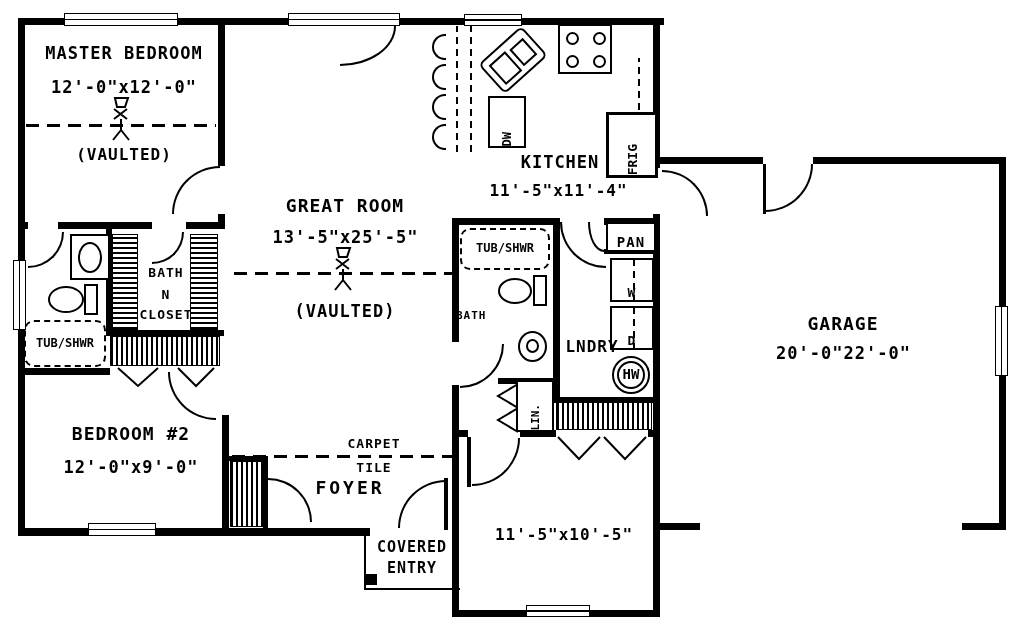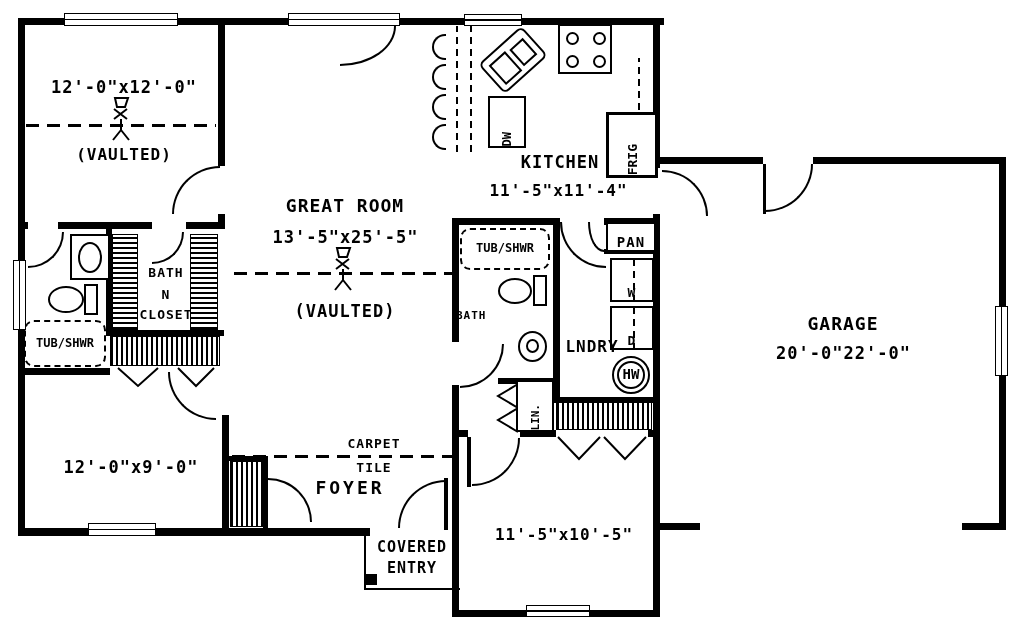--- a/index.html
+++ b/index.html
@@ -200,33 +200,35 @@
     <path d="M11 2 h13 l-3 9 h-8 z M10 13 l13 10 M23 13 l-13 10 M17 23 v11 M9 44 l8 -10 M25 44 l-8 -10" fill="none" stroke="#000" stroke-width="2"></path>
   </svg>
   <svg style="left:326px;top:246px" width="34" height="46" viewBox="0 0 34 46">
     <path d="M11 2 h13 l-3 9 h-8 z M10 13 l13 10 M23 13 l-13 10 M17 23 v11 M9 44 l8 -10 M25 44 l-8 -10" fill="none" stroke="#000" stroke-width="2"></path>
   </svg>
 
   <div class="thinwall" style="left:364px;top:535px;width:2px;height:55px"></div>
   <div class="thinwall" style="left:364px;top:588px;width:96px;height:2px"></div>
   <div class="wall" style="left:366px;top:574px;width:11px;height:11px"></div>
 
+  <div class="lbl" style="left:28px;top:44px;width:192px;font-size:17px">MASTER BEDROOM</div>
   <div class="lbl" style="left:28px;top:78px;width:192px;font-size:17px">12'-0"x12'-0"</div>
   <div class="lbl" style="left:28px;top:146px;width:192px;font-size:16px">(VAULTED)</div>
 
   <div class="lbl" style="left:260px;top:196px;width:170px;font-size:18px">GREAT ROOM</div>
   <div class="lbl" style="left:258px;top:228px;width:175px;font-size:17px">13'-5"x25'-5"</div>
   <div class="lbl" style="left:260px;top:302px;width:170px;font-size:17px">(VAULTED)</div>
 
   <div class="lbl" style="left:505px;top:153px;width:110px;font-size:17px">KITCHEN</div>
   <div class="lbl" style="left:486px;top:182px;width:145px;font-size:16px">11'-5"x11'-4"</div>
 
   <div class="lbl" style="left:778px;top:314px;width:130px;font-size:18px">GARAGE</div>
   <div class="lbl" style="left:756px;top:344px;width:175px;font-size:17px">20'-0"22'-0"</div>
 
+  <div class="lbl" style="left:38px;top:424px;width:186px;font-size:18px">BEDROOM #2</div>
   <div class="lbl" style="left:36px;top:458px;width:190px;font-size:17px">12'-0"x9'-0"</div>
 
   <div class="lbl" style="left:476px;top:526px;width:176px;font-size:16px">11'-5"x10'-5"</div>
 
   <div class="lbl" style="left:456px;top:310px;width:64px;font-size:11px;text-align:left">BATH</div>
   <div class="lbl" style="left:554px;top:338px;width:76px;font-size:16px">LNDRY</div>
   <div class="lbl" style="left:302px;top:478px;width:96px;font-size:18px;letter-spacing:3px">FOYER</div>
 
   <div class="lbl" style="left:336px;top:437px;width:76px;font-size:13px">CARPET</div>
   <div class="lbl" style="left:348px;top:461px;width:52px;font-size:13px">TILE</div>

